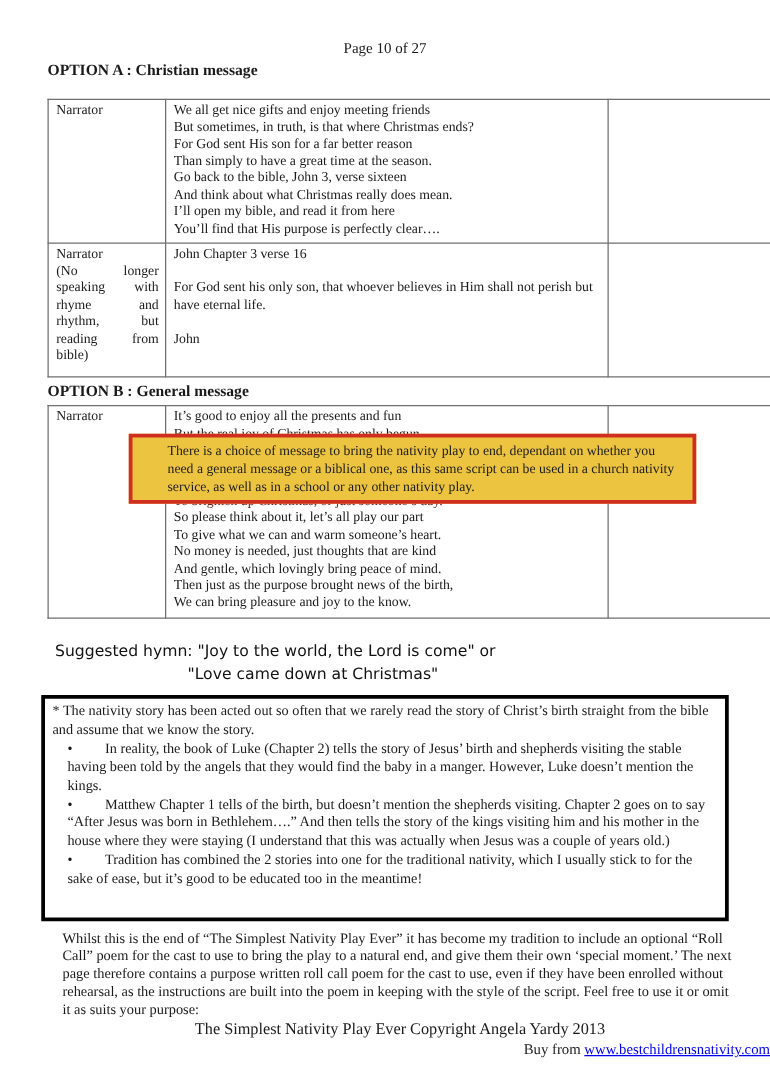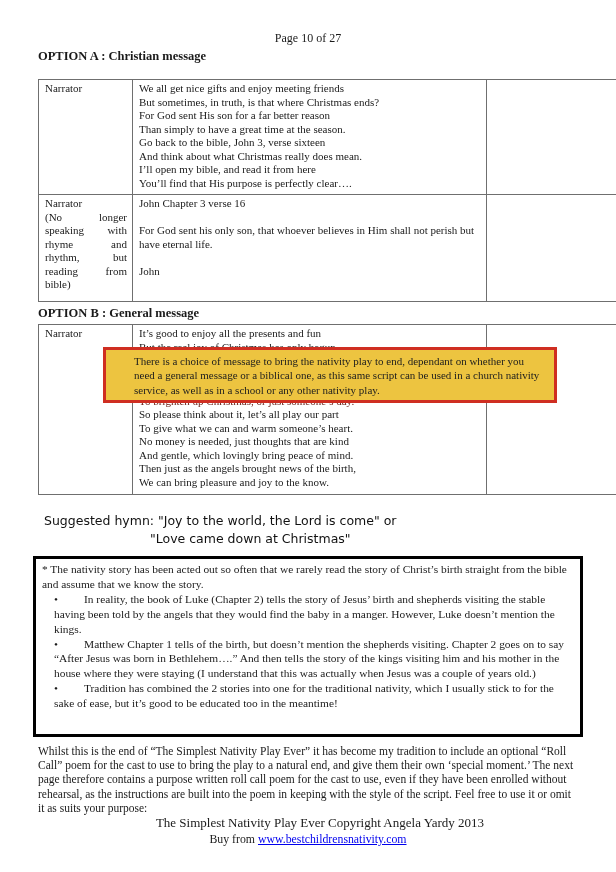--- a/index.html
+++ b/index.html
@@ -47,25 +47,25 @@
   .info-box{
     position:absolute;left:33px;top:556px;width:550px;height:181px;box-sizing:border-box;
     border:3px solid #000;padding:3px 6px 0 6px;
     font-size:11.4px;line-height:14.9px;
   }
   .bullet-item{position:relative;padding-left:12px;}
   .bullet-glyph{position:absolute;left:12px;top:0;}
   .bullet-text{display:block;text-indent:30px;}
 
   .closing{
-    position:absolute;left:38px;top:744px;width:542px;
+    position:absolute;left:50px;top:744px;width:542px;
     font-size:11.5px;line-height:14.2px;
   }
   .footer-copyright{position:absolute;left:0;top:815px;width:616px;text-align:center;font-size:13px;padding-left:12px;}
-  .footer-buy{position:absolute;left:0;top:832px;width:616px;text-align:center;font-size:11.8px;}
+  .footer-buy{position:absolute;left:0;top:832px;width:616px;text-align:right;font-size:11.8px;}
   .footer-buy a{color:#0000ee;text-decoration:underline;}
 </style>
 </head>
 <body>
 
 <div class="page">
 
   <div class="page-num">Page 10 of 27</div>
 
   <div class="heading heading-a">OPTION A : Christian message</div>
@@ -113,21 +113,21 @@
             <div class="line">It’s good to enjoy all the presents and fun</div>
             <div class="line">But the real joy of Christmas has only begun</div>
             <div class="line">&nbsp;</div>
             <div class="line">&nbsp;</div>
             <div class="line">&nbsp;</div>
             <div class="line">To brighten up Christmas, or just someone’s day.</div>
             <div class="line">So please think about it, let’s all play our part</div>
             <div class="line">To give what we can and warm someone’s heart.</div>
             <div class="line">No money is needed, just thoughts that are kind</div>
             <div class="line">And gentle, which lovingly bring peace of mind.</div>
-            <div class="line">Then just as the angels brought news of the birth,</div>
+            <div class="line">Then just as the purpose brought news of the birth,</div>
             <div class="line">We can bring pleasure and joy to the know.</div>
           </td>
       <td class="col-empty"></td>
     </tr>
   </tbody>
     </table>
 
   <div class="callout">There is a choice of message to bring the nativity play to end, dependant on whether you need a general message or a biblical one, as this same script can be used in a church nativity service, as well as in a school or any other nativity play.</div>
 
   <div class="hymn">

